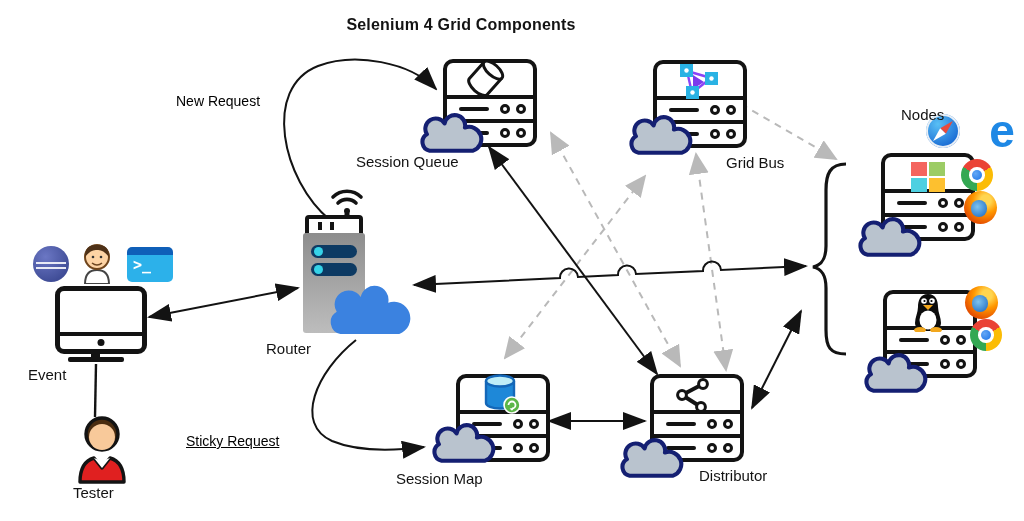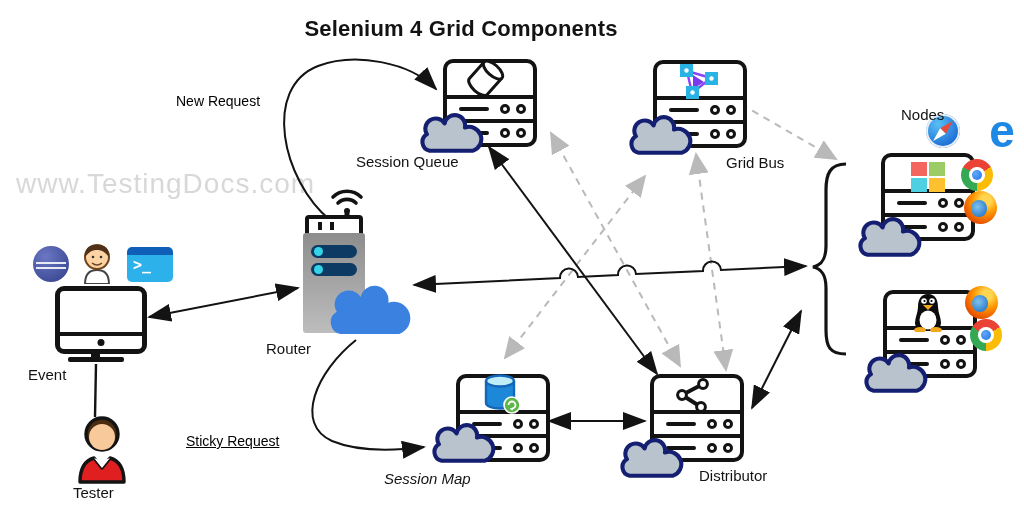--- a/index.html
+++ b/index.html
@@ -2,21 +2,21 @@
 <html><head>
 <meta charset="utf-8">
 <style>
   html,body{margin:0;padding:0;background:#fff;}
   #canvas{position:relative;width:1024px;height:521px;background:#fff;overflow:hidden;
           font-family:"Liberation Sans", sans-serif;color:#131313;}
   .abs{position:absolute;}
   .lbl{position:absolute;font-size:15px;color:#131313;white-space:nowrap;z-index:6;}
   .ann{position:absolute;font-size:14px;color:#000000;white-space:nowrap;z-index:6;}
   #title{position:absolute;left:8px;right:110px;top:16px;text-align:center;
-         font-size:22px;font-weight:bold;letter-spacing:.2px;z-index:6;}
+         font-size:16px;font-weight:bold;letter-spacing:.2px;z-index:6;}
   #watermark{position:absolute;left:16px;top:168px;font-size:28px;color:#d8d8d8;
              letter-spacing:1px;z-index:1;}
   
   .server{position:absolute;width:86px;background:#fff;border:4px solid #131313;
           border-radius:10px;z-index:4;}
   .srv-top{height:32px;position:relative;}
   .srv-row{height:20px;border-top:4px solid #131313;position:relative;}
   .srv-bar{position:absolute;left:12px;top:50%;transform:translateY(-50%);
            width:30px;height:4px;background:#131313;border-radius:2px;}
   .srv-d{position:absolute;top:50%;transform:translateY(-50%);width:10px;height:10px;
@@ -69,21 +69,20 @@
        grid-template-rows:14px 14px;gap:2px;z-index:5;}
   .win div{width:16px;height:14px;}
   svg.overlay{position:absolute;left:0;top:0;z-index:2;pointer-events:none;}
 </style>
 </head>
 <body>
 
 <div id="canvas">
 
   <div id="title">Selenium 4 Grid Components</div>
-  <div id="watermark">www.TestingDocs.com</div>
 
   <svg class="overlay" width="1024" height="521">
     <defs>
       <marker id="mb" markerWidth="12" markerHeight="9" refX="11" refY="4.5" orient="auto" markerUnits="strokeWidth">
         <path d="M0,0 L12,4.5 L0,9 Z" fill="#131313"></path>
       </marker>
       <marker id="mbs" markerWidth="12" markerHeight="9" refX="11" refY="4.5" orient="auto-start-reverse" markerUnits="strokeWidth">
         <path d="M0,0 L12,4.5 L0,9 Z" fill="#131313"></path>
       </marker>
       <marker id="mg" markerWidth="11" markerHeight="10" refX="10" refY="5" orient="auto" markerUnits="strokeWidth">
@@ -238,21 +237,21 @@
       </div>
     <div class="srv-row">
         <div class="srv-bar"></div>
         <div class="srv-d d1"></div>
         <div class="srv-d d2"></div>
       </div>
   </div>
   <svg class="cloud" style="left:428px;top:420px;" width="68" height="46" viewBox="0 0 100 64">
     <path d="M20,58 A13,13 0 0 1 16,34 A15,15 0 0 1 42,18 A15,15 0 0 1 72,24 A14,14 0 0 1 84,58 Z" fill="#b9c3ce" stroke="#141f72" stroke-width="6" stroke-linejoin="round"></path>
   </svg>
-  <div class="lbl" style="left:384px;top:470px;font-style:italic;">Session Map</div>
+  <div class="lbl" style="left:396px;top:470px;">Session Map</div>
 
   <div class="server" style="left:650px;top:374px;">
     <div class="srv-top">
       <svg class="deco" style="left:18px;top:0px;" width="44" height="36" viewBox="0 0 44 36">
         <line x1="10" y1="17" x2="31" y2="6" stroke="#131313" stroke-width="4"></line>
         <line x1="10" y1="17" x2="29" y2="29" stroke="#131313" stroke-width="4"></line>
         <circle cx="10" cy="17" r="4.4" fill="#fff" stroke="#131313" stroke-width="3"></circle>
         <circle cx="31" cy="6" r="4.4" fill="#fff" stroke="#131313" stroke-width="3"></circle>
         <circle cx="29" cy="29" r="4.4" fill="#fff" stroke="#131313" stroke-width="3"></circle>
       </svg>

